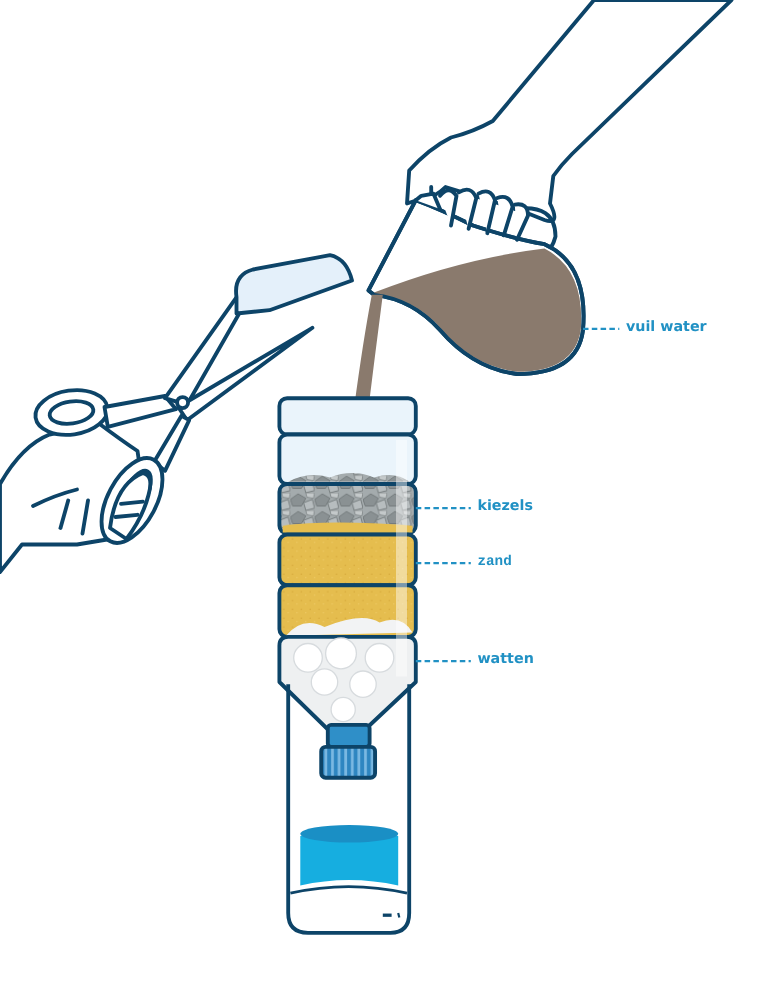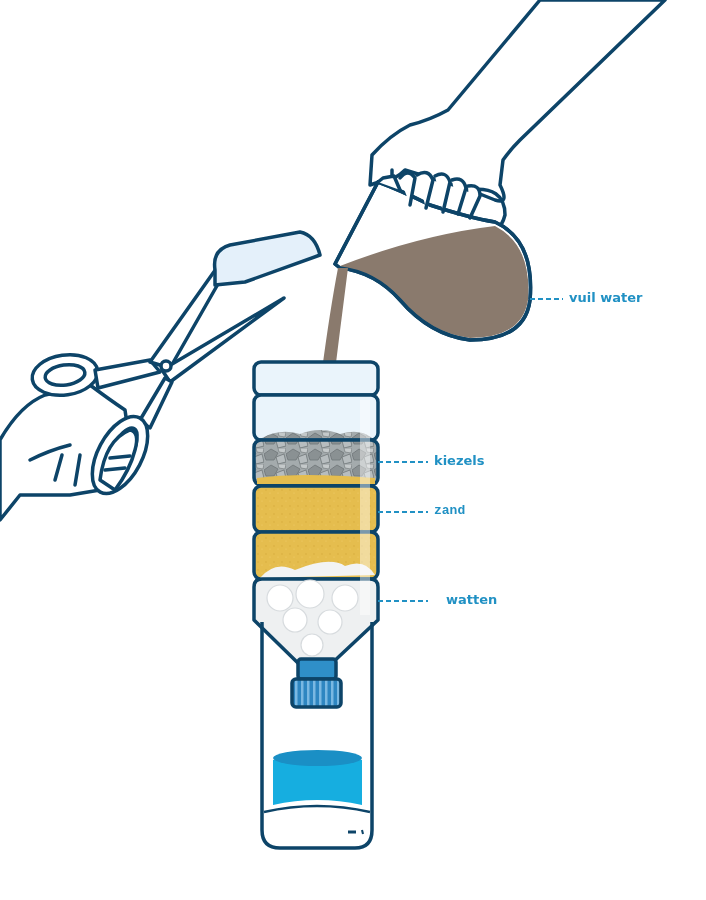--- a/index.html
+++ b/index.html
@@ -147,14 +147,14 @@
     <line x1="530" y1="299" x2="563" y2="299"></line>
     <line x1="378" y1="462" x2="428" y2="462"></line>
     <line x1="378" y1="512" x2="428" y2="512"></line>
     <line x1="378" y1="601" x2="428" y2="601"></line>
   </g>
 </svg>
 
 <div class="label" style="left:569px; top:290px;">vuil water</div>
 <div class="label" style="left:434px; top:453px;">kiezels</div>
 <div class="label" style="left:434px; top:503px;font-family:Liberation Mono, monospace;">zand</div>
-<div class="label" style="left:434px; top:592px;margin-left:12px;">watten</div>
+<div class="label" style="left:434px; top:592px;">watten</div>
 </div>
 
 </body></html>

